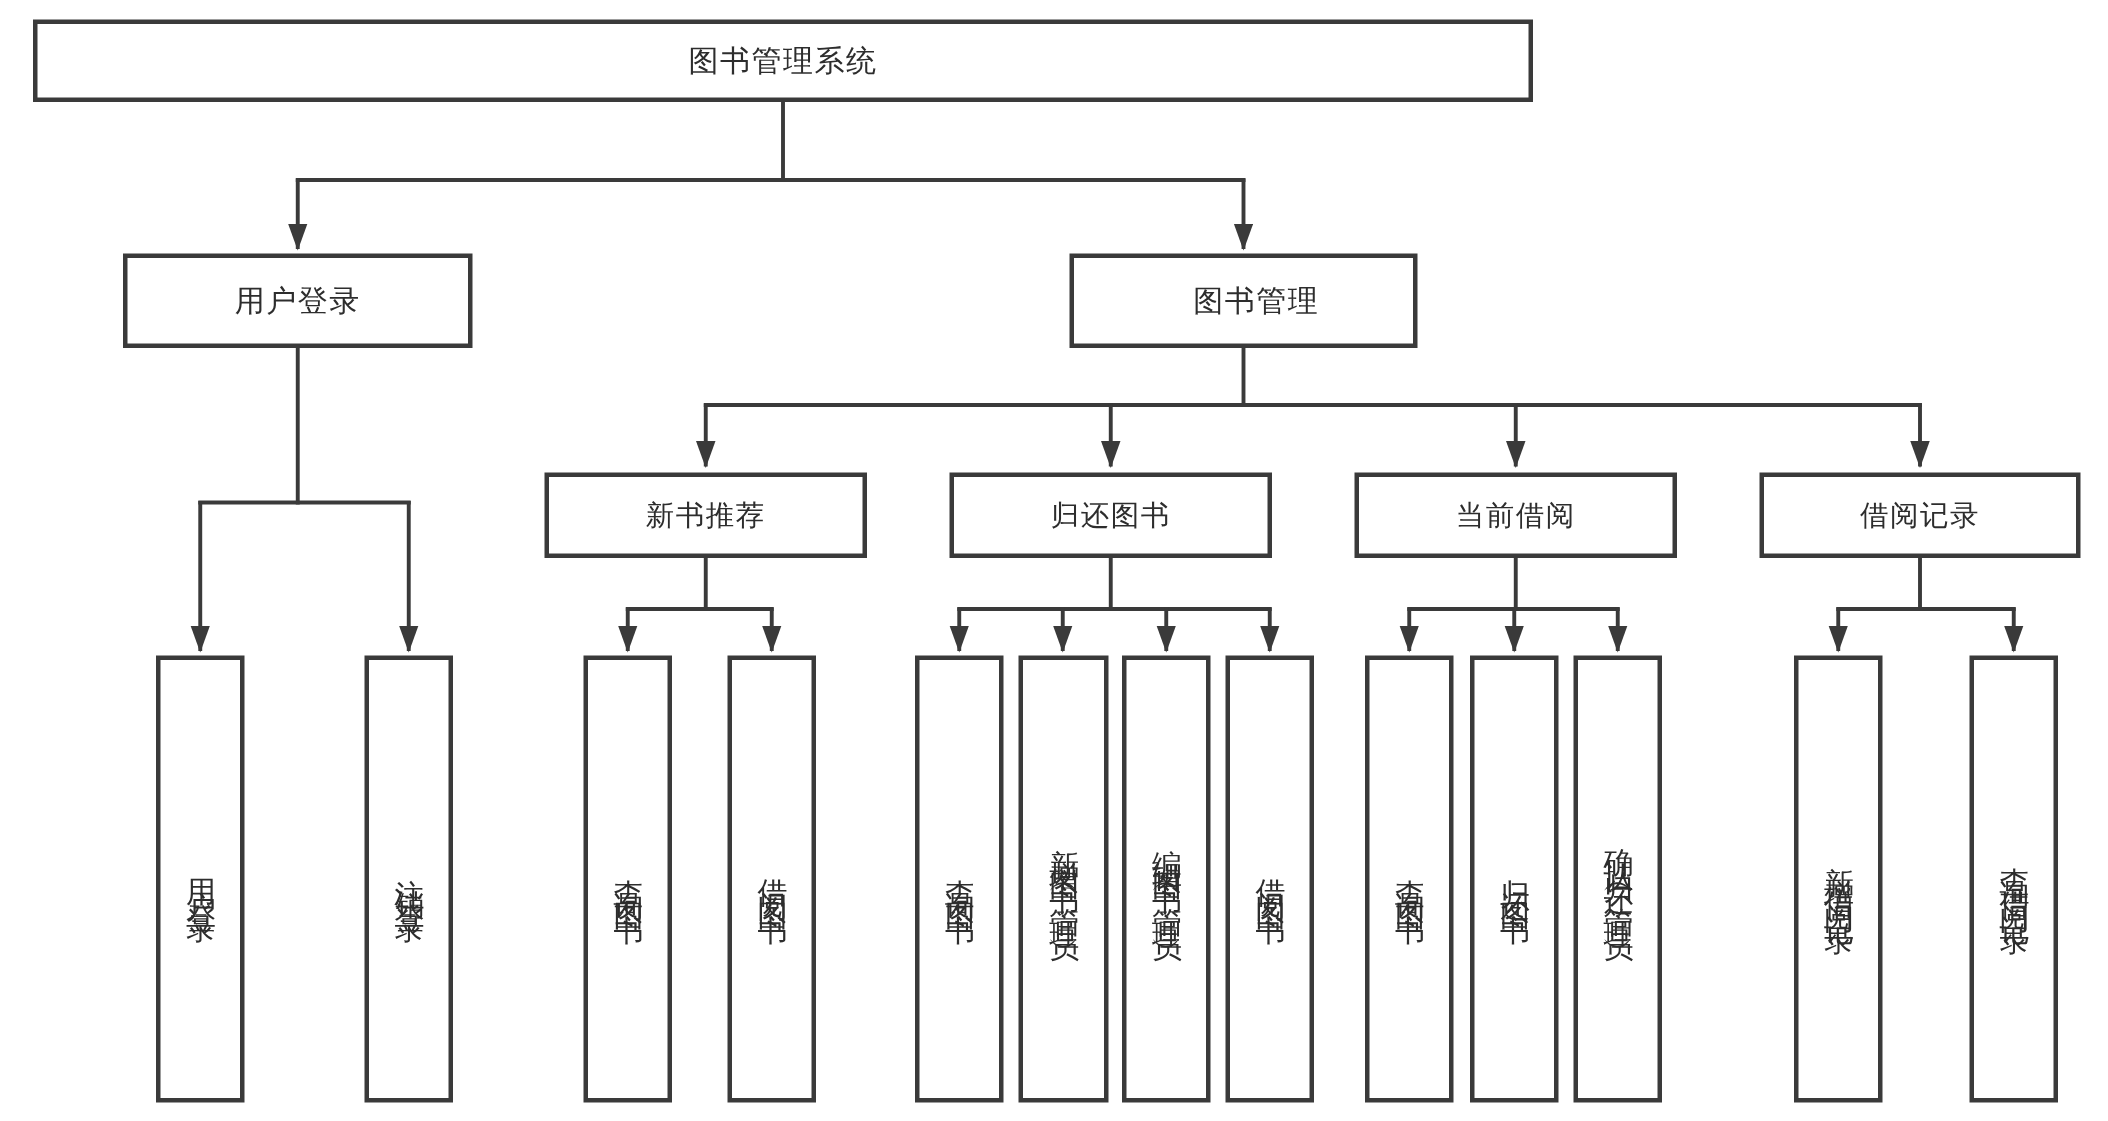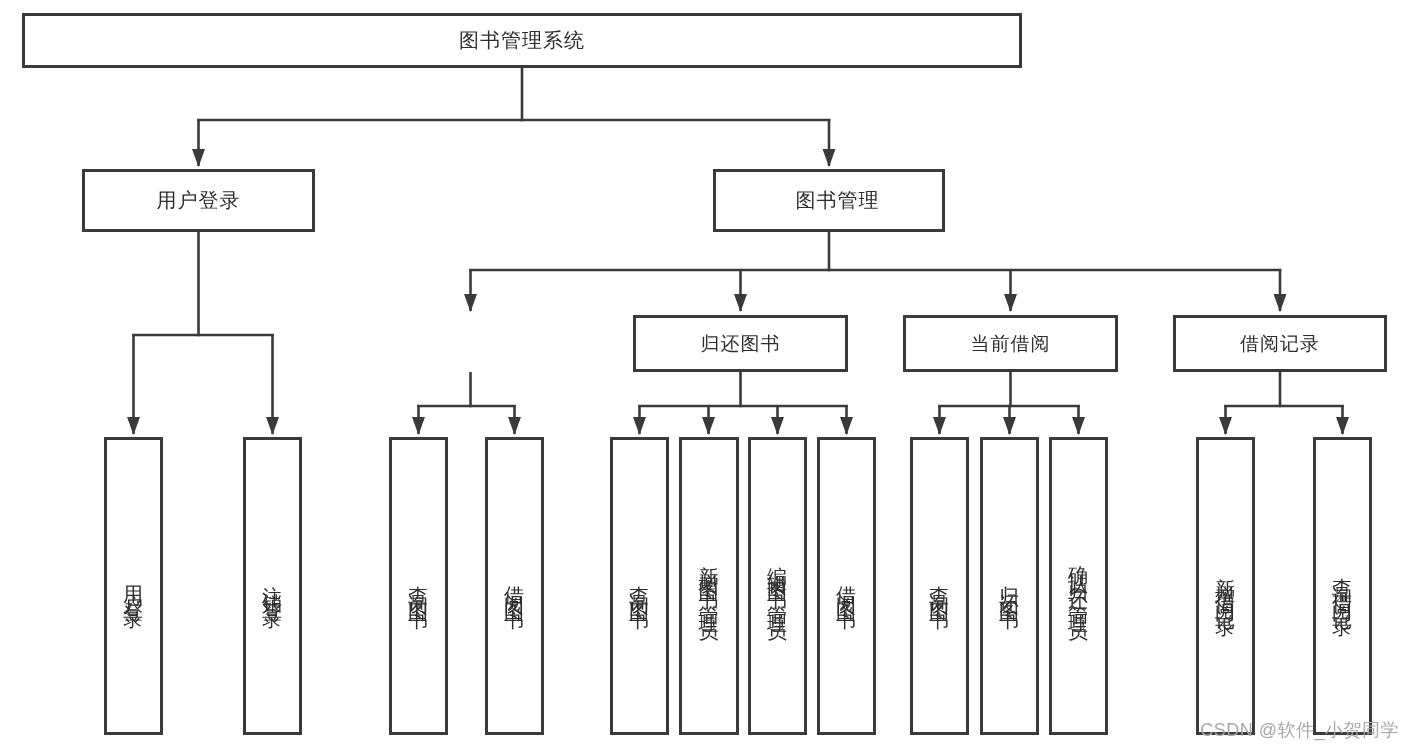--- a/index.html
+++ b/index.html
@@ -105,20 +105,21 @@
     <line x1="1224.2" y1="406" x2="1343.8" y2="406"></line>
     <line x1="1225.5" y1="405" x2="1225.5" y2="434" marker-end="url(#arrow)"></line>
     <line x1="1342.5" y1="405" x2="1342.5" y2="434" marker-end="url(#arrow)"></line>
   </svg>
 
   <div class="node" style="left:22px;top:13px;width:1000px;height:55px;">图书管理系统</div>
 
   <div class="node" style="left:82px;top:169px;width:233px;height:63px;">用户登录</div>
   <div class="node" style="left:713px;top:169px;width:232px;height:63px;padding-left:17px;">图书管理</div>
 
+  <div class="node lvl3" style="left:363px;top:315px;width:215px;height:57px;">新书推荐</div>
   <div class="node lvl3" style="left:633px;top:315px;width:215px;height:57px;">归还图书</div>
   <div class="node lvl3" style="left:903px;top:315px;width:215px;height:57px;">当前借阅</div>
   <div class="node lvl3" style="left:1173px;top:315px;width:214px;height:57px;">借阅记录</div>
 
   <div class="leaf" style="left:104px;top:437px;width:59px;height:298px;">
     <span>用户登录</span>
   </div>
   <div class="leaf" style="left:243px;top:437px;width:59px;height:298px;">
     <span>注销登录</span>
   </div>
@@ -153,15 +154,14 @@
     <span>确认归还（管理员）</span>
   </div>
 
   <div class="leaf" style="left:1196px;top:437px;width:59px;height:298px;">
     <span>新增借阅记录</span>
   </div>
   <div class="leaf" style="left:1313px;top:437px;width:59px;height:298px;">
     <span>查询借阅记录</span>
   </div>
 
-  <div id="watermark">CSDN @软件_小贺同学</div>
 
 </div>
 
 </body></html>

